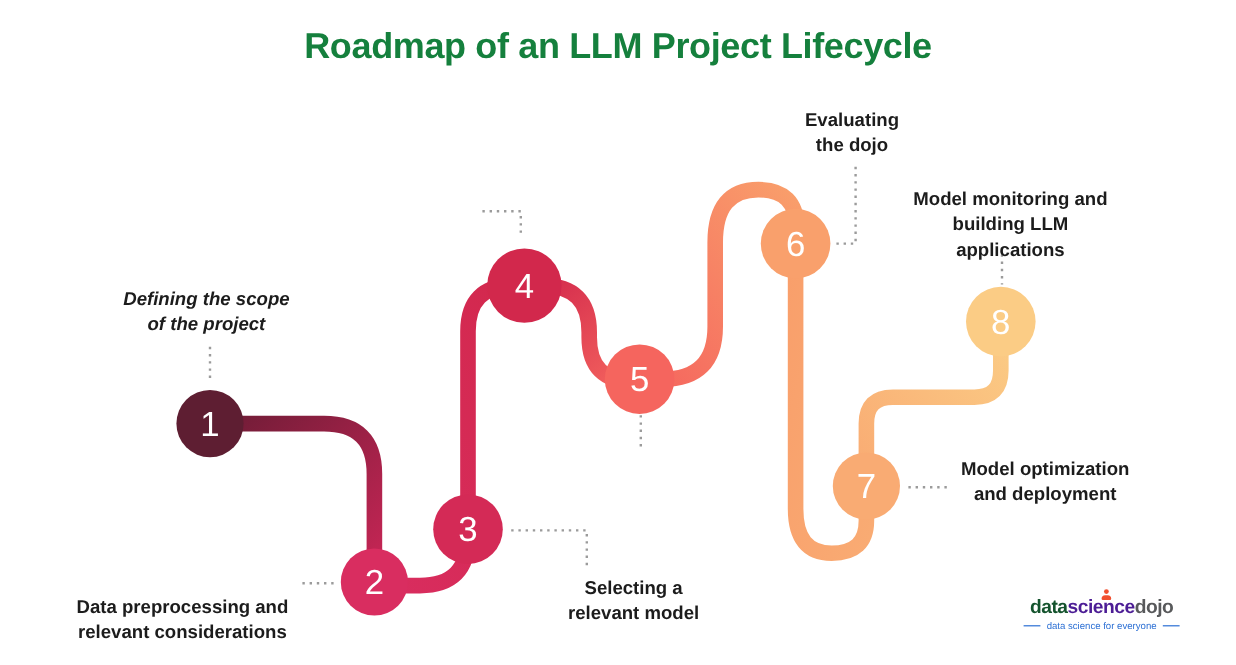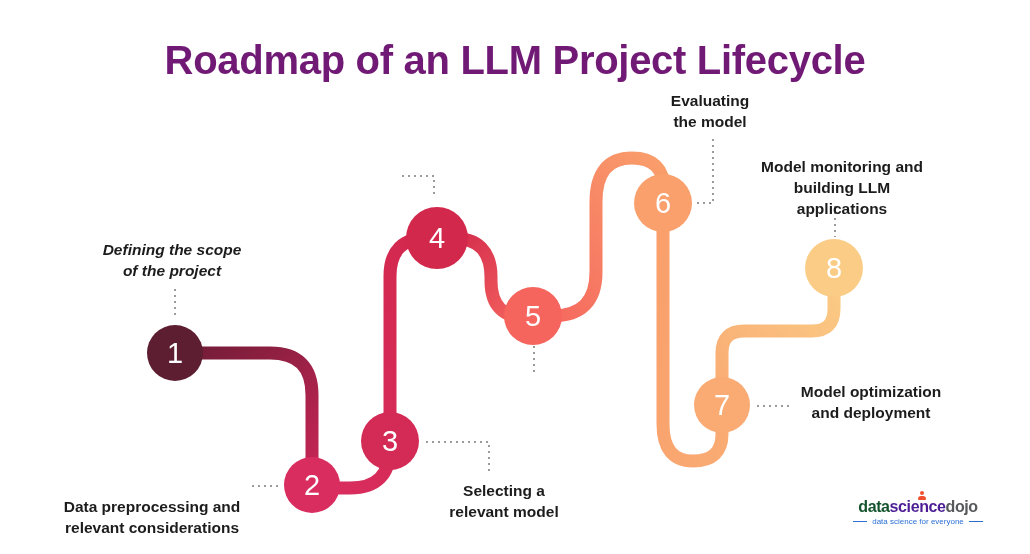--- a/index.html
+++ b/index.html
@@ -7,25 +7,25 @@
   .canvas {
     position: relative;
     width: 1030px;
     height: 554px;
     background: #ffffff;
     overflow: hidden;
   }
   .flow-svg { position: absolute; inset: 0; }
   .page-title {
     position: absolute;
-    left: 515px; top: 38px;
+    left: 515px; top: 22px;
     transform: translateX(-50%);
-    font-size: 40px;
+    font-size: 30px;
     font-weight: 700;
-    color: #701a75;
+    color: #15803d;
     white-space: nowrap;
     letter-spacing: -0.3px;
   }
   .step-label {
     position: absolute;
     transform: translateX(-50%);
     font-size: 15.5px;
     font-weight: 700;
     color: #1c1c1c;
     line-height: 21px;
@@ -155,24 +155,24 @@
       <text class="step-num" x="834" y="278">8</text>
     </g>
   </svg>
 
   <h1 class="page-title">Roadmap of an LLM Project Lifecycle</h1>
 
   <div class="step-label" style="left:172px; top:239px;font-style:italic;">Defining the scope
 of the project</div>
   <div class="step-label" style="left:152px; top:466px;margin-top:30px;">Data preprocessing and
 relevant considerations</div>
-  <div class="step-label" style="left:504px; top:480px;">Selecting a
+  <div class="step-label" style="left:528px; top:480px;">Selecting a
 relevant model</div>
   <div class="step-label" style="left:710px; top:90px;">Evaluating
-the model</div>
+the dojo</div>
   <div class="step-label" style="left:871px; top:381px;">Model optimization
 and deployment</div>
   <div class="step-label" style="left:842px; top:156px;">Model monitoring and
 building LLM applications</div>
 
   <div class="logo">
     <div class="logo-wordmark" style="position:relative;">
       <span style="color:#14532d;">data</span><span style="color:#4c1d95;">science</span><span style="color:#58595B;">dojo</span>
       <span class="person-icon">
         <span class="person-head" style="display:block;background:#F1502F;"></span>

